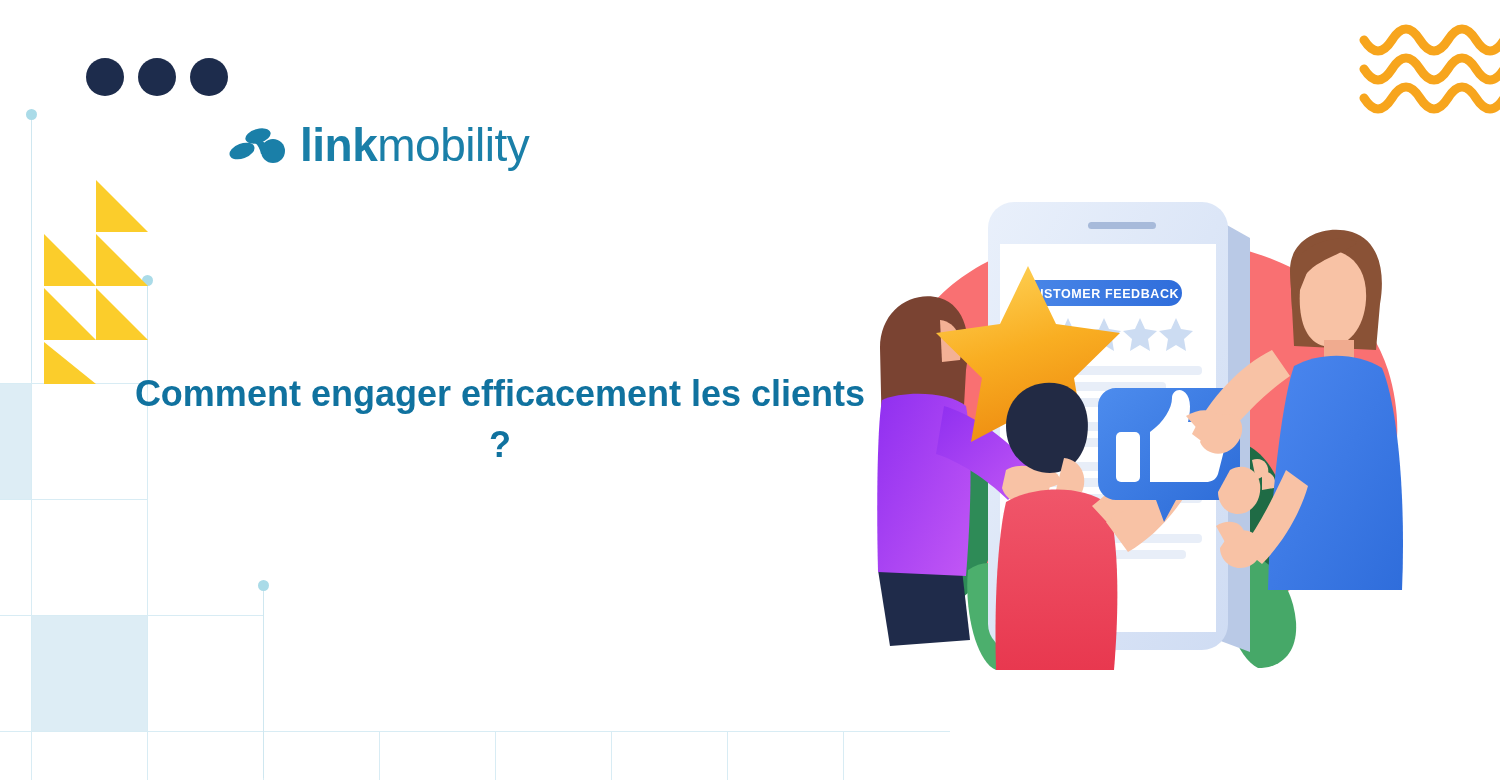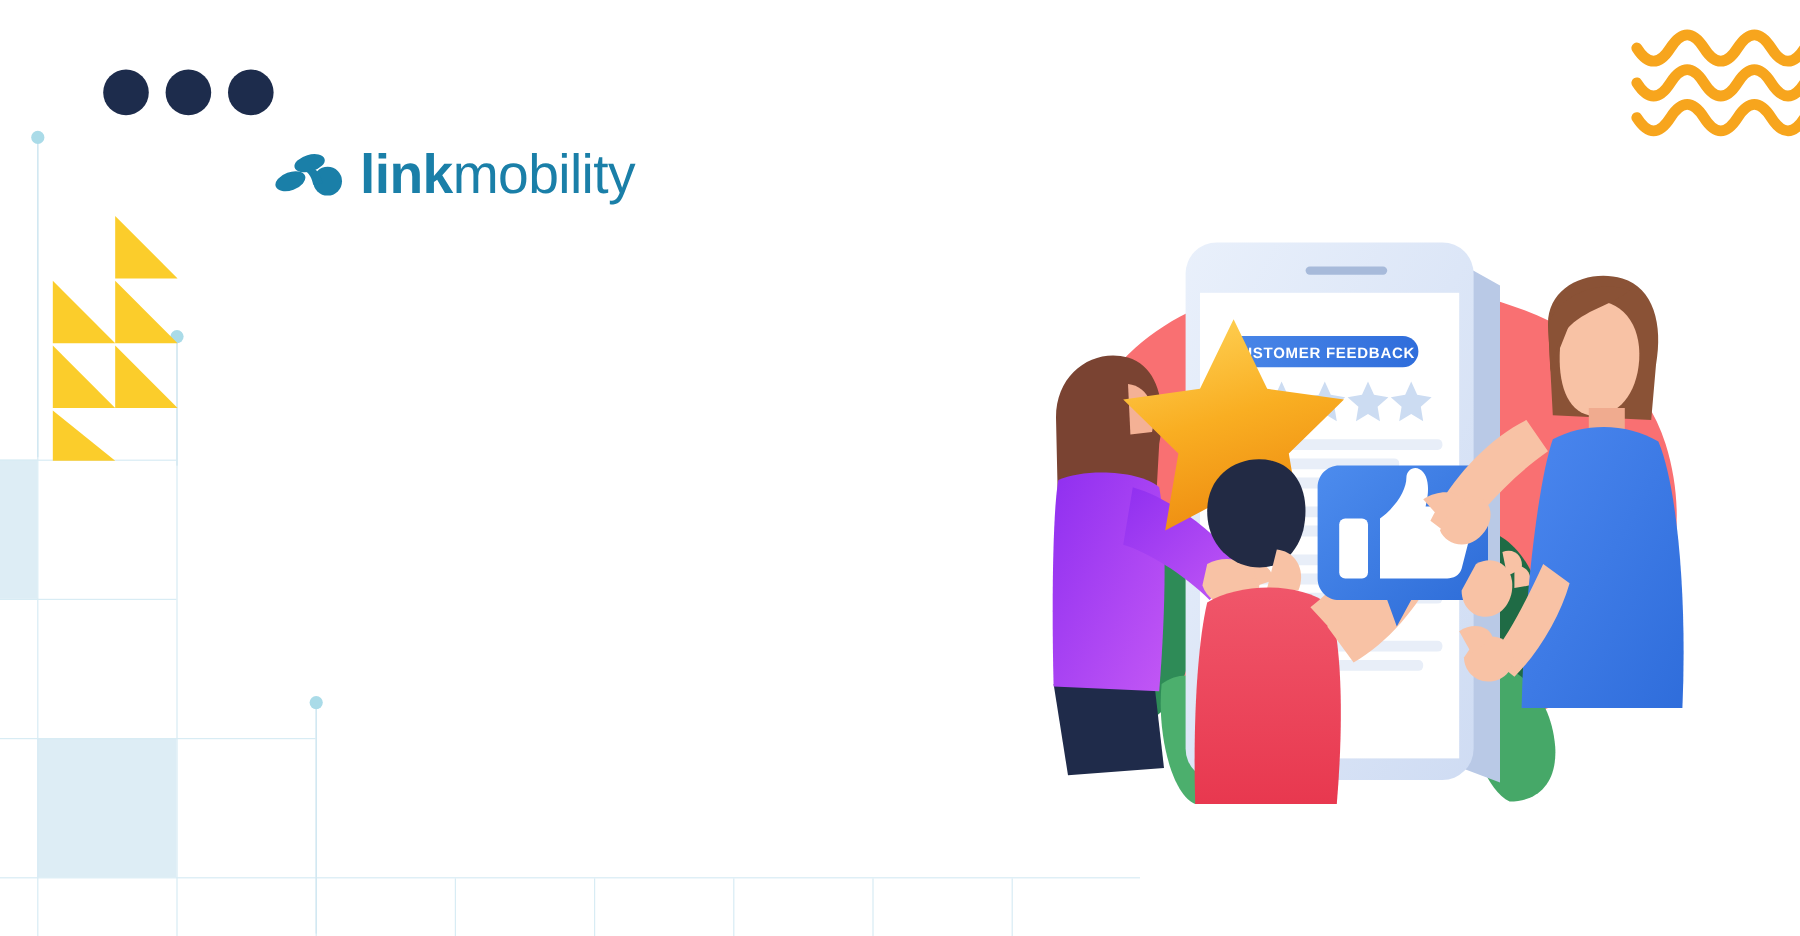--- a/index.html
+++ b/index.html
@@ -120,20 +120,21 @@
           <circle cx="45" cy="28" r="12"></circle>
           <path d="M33 17 C38 20 40 25 41 30 L33 31 C32 26 30 22 27 20 Z"></path>
         </g>
       </svg>
     </span>
     <span class="logo-type">
       <b>link</b><span>mobility</span>
     </span>
   </div>
 
+  <h1 class="headline">Comment engager efficacement les clients ?</h1>
 
   <div class="illo">
     <svg viewBox="0 0 620 510">
       <defs>
         <linearGradient id="gPurple" x1="0" y1="0" x2="1" y2="1">
           <stop offset="0%" stop-color="#8f2ff0"></stop>
             <stop offset="100%" stop-color="#c257f5"></stop>
         </linearGradient>
         <linearGradient id="gRed" x1="0" y1="0" x2="0" y2="1">
           <stop offset="0%" stop-color="#f0566a"></stop>

